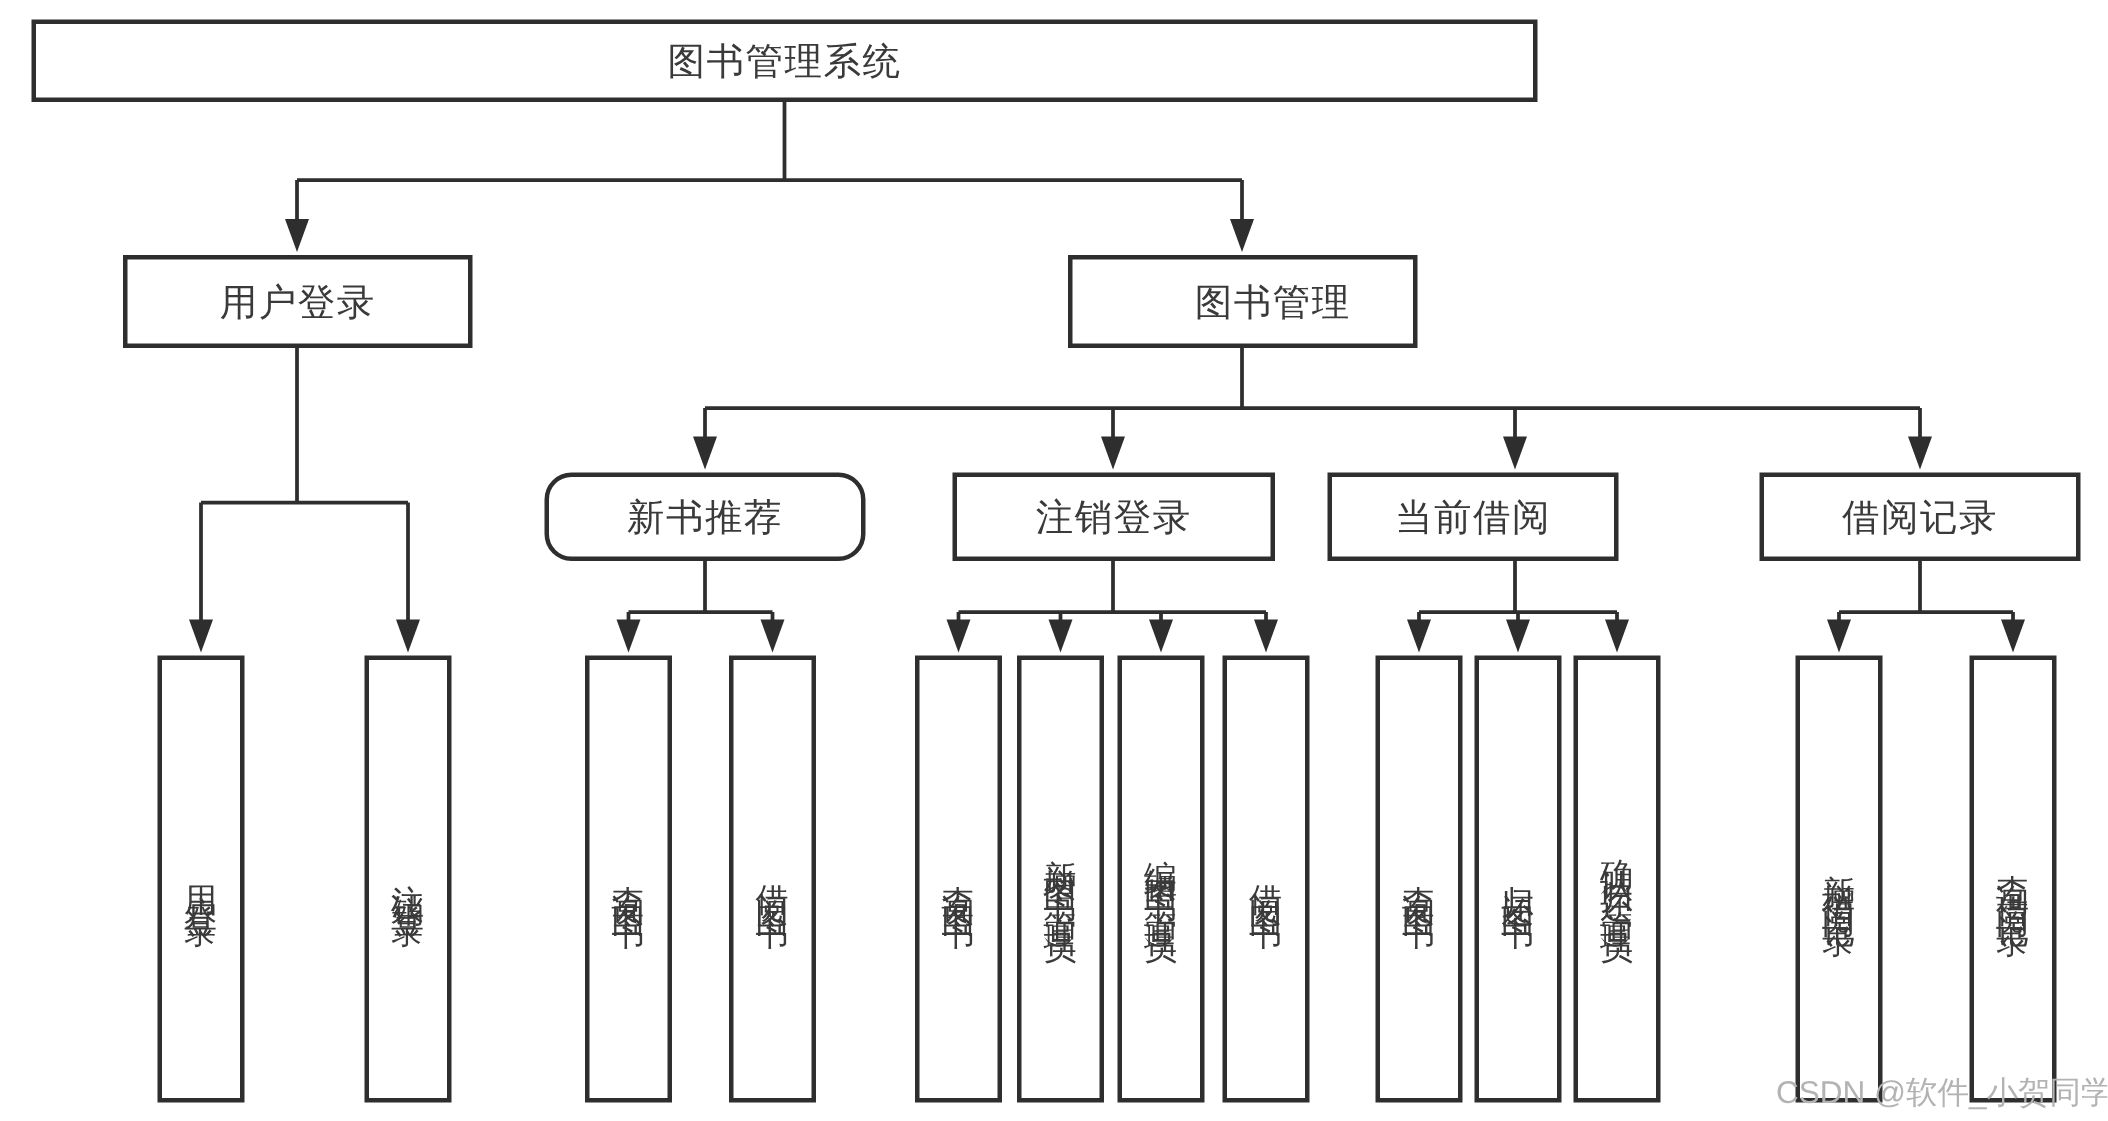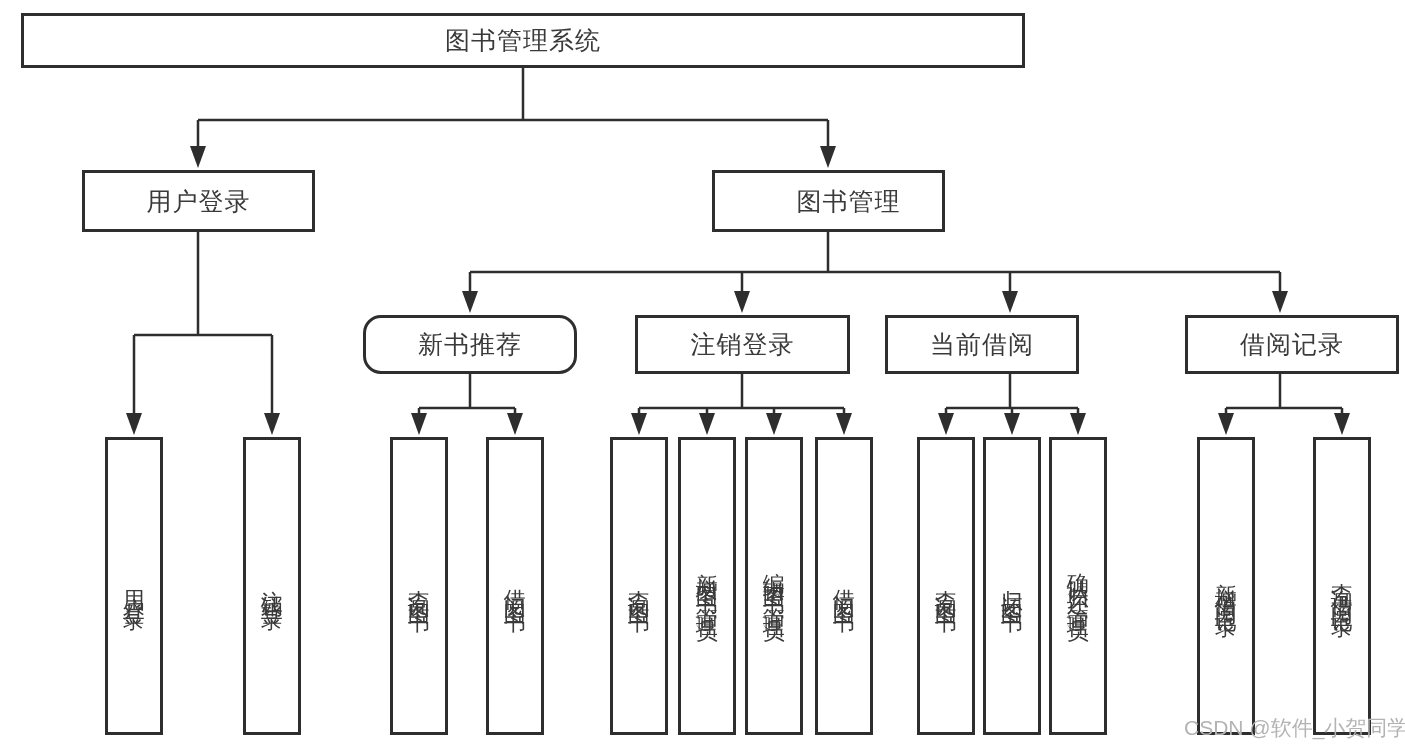--- a/index.html
+++ b/index.html
@@ -32,21 +32,21 @@
     line-height: 1.15;
     white-space: nowrap;
   }
   
   .b-root           { left: 21px;   top: 13px;  width: 1004px; height: 55px; }
   .b-user-login     { left: 82px;   top: 170px; width: 233px;  height: 62px; }
   .b-book-mgmt      { left: 712px;  top: 170px; width: 233px;  height: 62px; padding-left: 40px; }
   .b-new-book       { left: 363px;  top: 315px; width: 214px;  height: 59px; border-radius: 18px; }
   .b-book-borrow    { left: 635px;  top: 315px; width: 215px;  height: 59px; }
   .b-current-borrow { left: 885px;  top: 315px; width: 194px;  height: 59px; }
-  .b-borrow-record  { left: 1173px; top: 315px; width: 214px;  height: 59px; margin-left: 12px; }
+  .b-borrow-record  { left: 1173px; top: 315px; width: 214px;  height: 59px; }
   .l-1  { left: 105px; }  .l-2  { left: 243px; }
   .l-3  { left: 390px; }  .l-4  { left: 486px; }
   .l-5  { left: 610px; }  .l-6  { left: 678px; }
   .l-7  { left: 745px; }  .l-8  { left: 815px; }
   .l-9  { left: 917px; }  .l-10 { left: 983px; } .l-11 { left: 1049px; }
   .l-12 { left: 1197px; } .l-13 { left: 1313px; }
   .watermark {
     position: absolute;
     left: 1184px;
     top: 714px;

